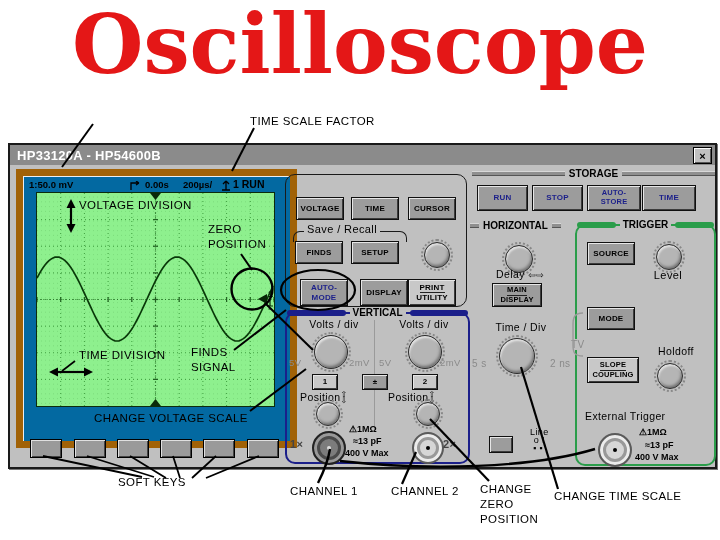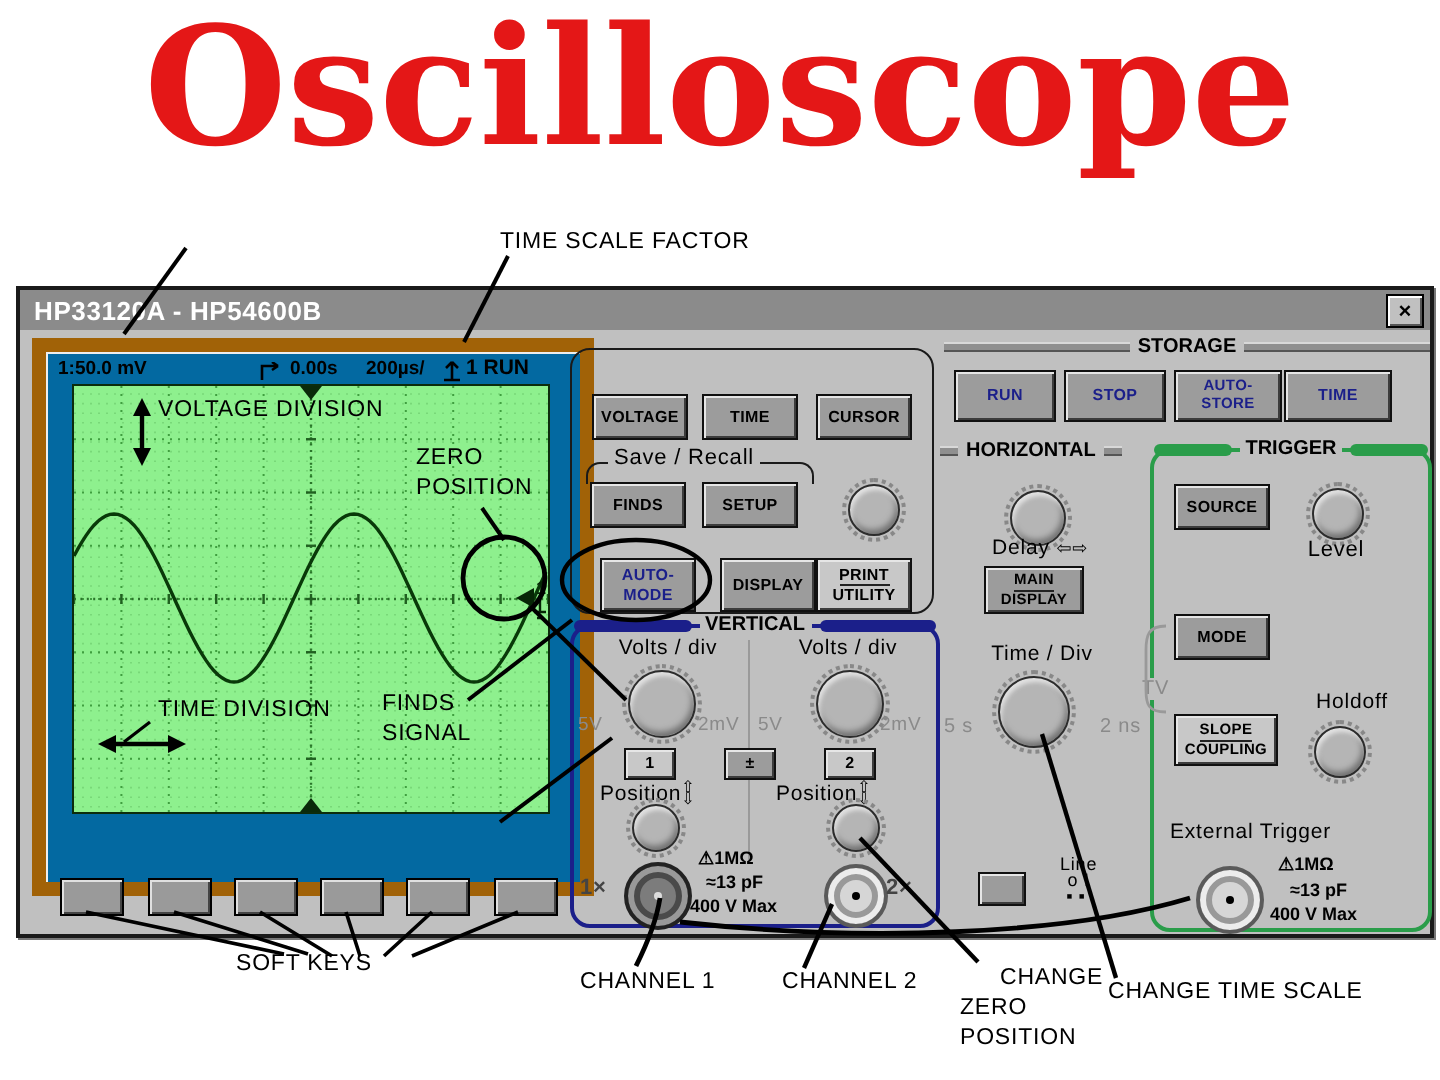--- a/index.html
+++ b/index.html
@@ -178,20 +178,21 @@
             <polygon points="113,213 124,213 118.5,206" fill="#0a2a0a"></polygon>
             <g>
               <polygon points="221,106 230,101 230,111" fill="#062606"></polygon>
               <text x="231" y="104" font-size="9" font-weight="bold" fill="#062606" font-family="Liberation Sans">1</text>
               <path d="M233,107 L233,113 M230,113 L236,113 M231.5,116 L234.5,116" stroke="#062606" stroke-width="1.2" fill="none"></path>
             </g>
           </g>
         </svg>
       </div>
 
+      <div class="lbl" style="left:71px;top:236px;">CHANGE VOLTAGE SCALE</div>
     </div>
 
     <div class="lbl" style="left:69px;top:54px;">VOLTAGE DIVISION</div>
     <div class="lbl" style="left:198px;top:78px;">ZERO</div>
     <div class="lbl" style="left:198px;top:93px;">POSITION</div>
     <div class="lbl" style="left:69px;top:204px;">TIME DIVISION</div>
     <div class="lbl" style="left:181px;top:201px;">FINDS</div>
     <div class="lbl" style="left:181px;top:216px;">SIGNAL</div>
 
     <div class="softkey" style="left:20px;top:294px;"></div>
@@ -360,21 +361,21 @@
       <div class="bnc" style="left:125px;top:118px;width:28px;height:28px;">
           <span class="dot"></span>
         </div>
       <div class="lbl b" style="left:156px;top:124px;font-size:11px;color:#444;">2×</div>
     </div>
   </div>
 
   <div class="lbl" style="left:118px;top:476px;">SOFT KEYS</div>
   <div class="lbl" style="left:290px;top:485px;">CHANNEL 1</div>
   <div class="lbl" style="left:391px;top:485px;">CHANNEL 2</div>
-  <div class="lbl" style="left:500px;top:483px;">CHANGE</div>
+  <div class="lbl" style="left:480px;top:483px;">CHANGE</div>
   <div class="lbl" style="left:480px;top:498px;">ZERO</div>
   <div class="lbl" style="left:480px;top:513px;">POSITION</div>
   <div class="lbl" style="left:554px;top:490px;">CHANGE TIME SCALE</div>
 
   <svg id="overlay">
     <g stroke="#000" stroke-width="2" fill="none">
       <path d="M93,124 L62,167"></path>
       <path d="M254,128 L232,171"></path>
       <path d="M241,254 L252,270"></path>
       <circle cx="252" cy="289" r="20.5" stroke-width="2.4"></circle>

